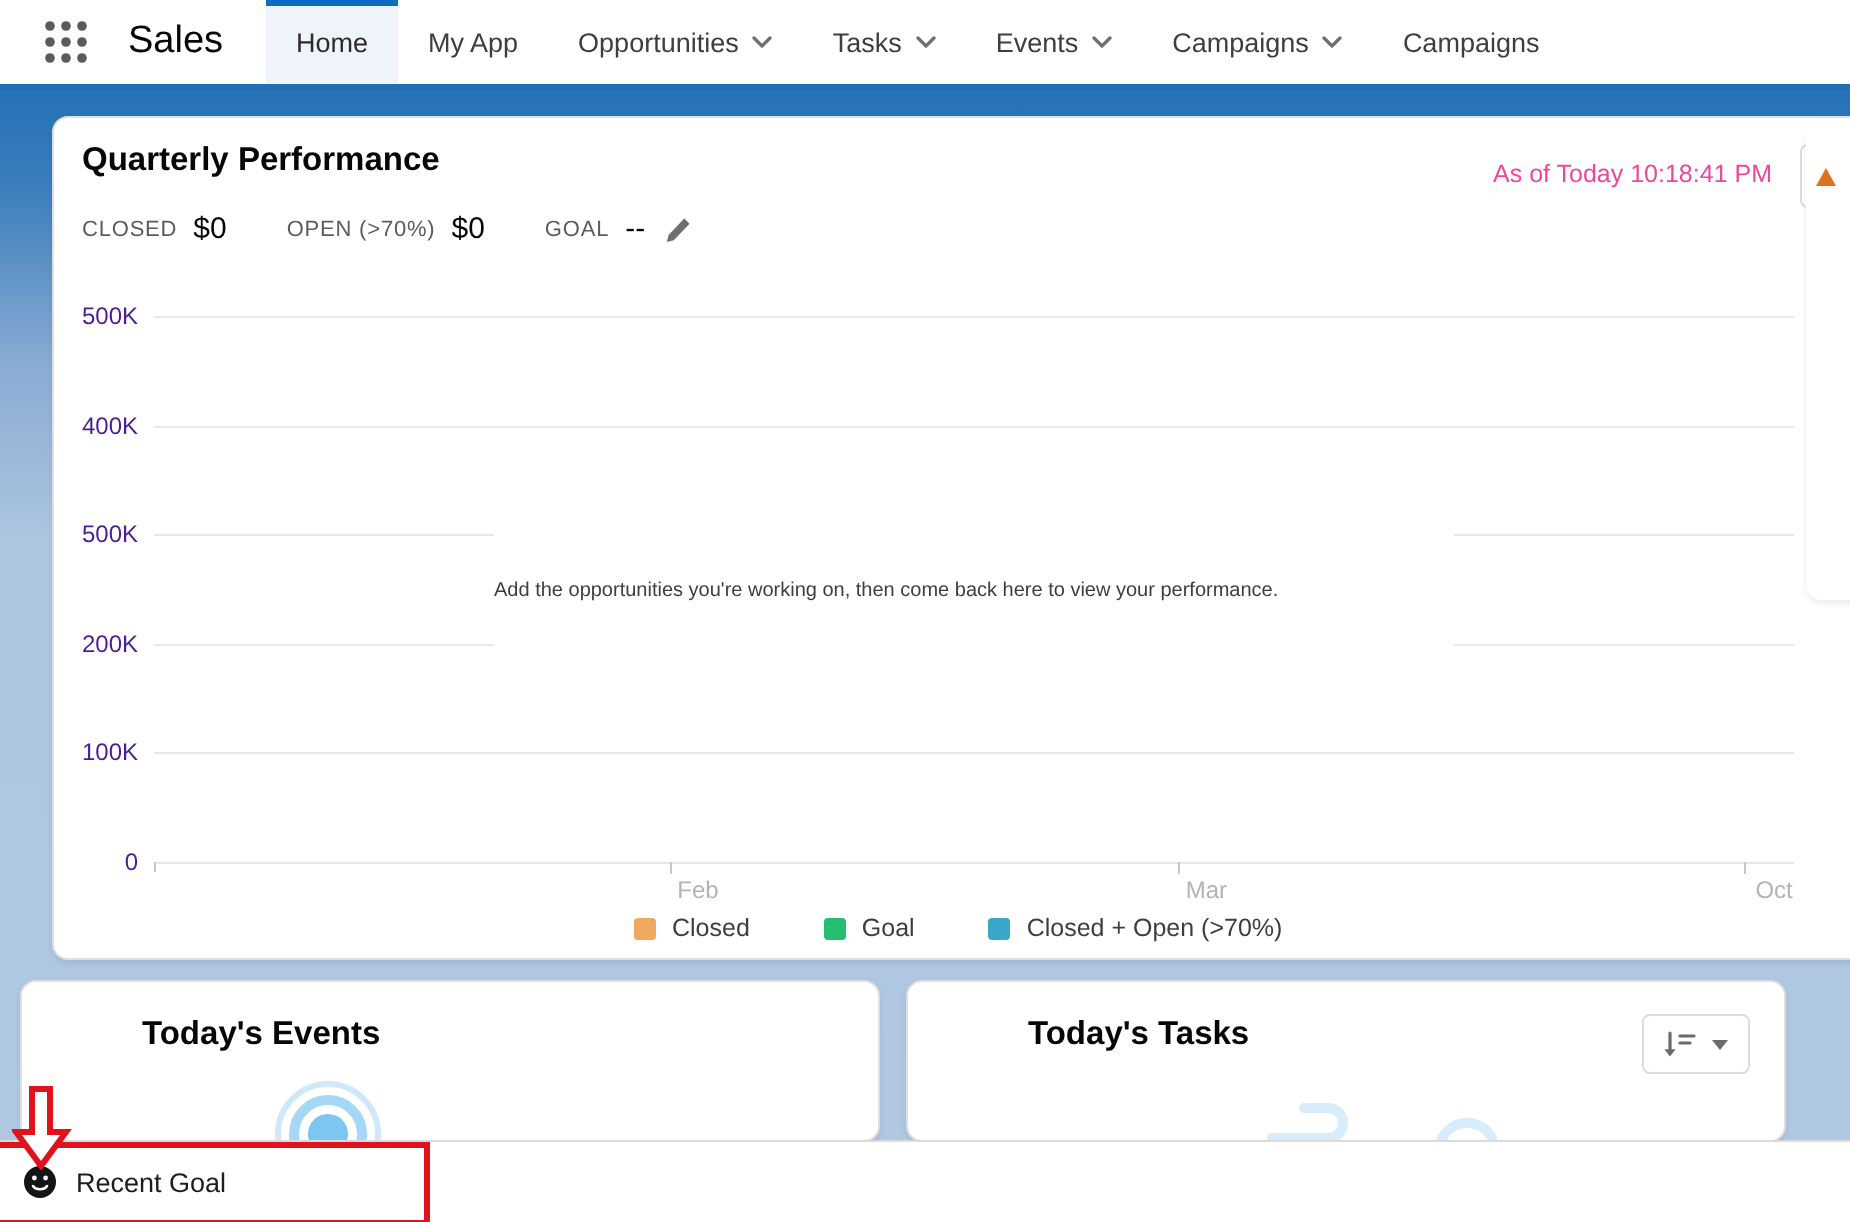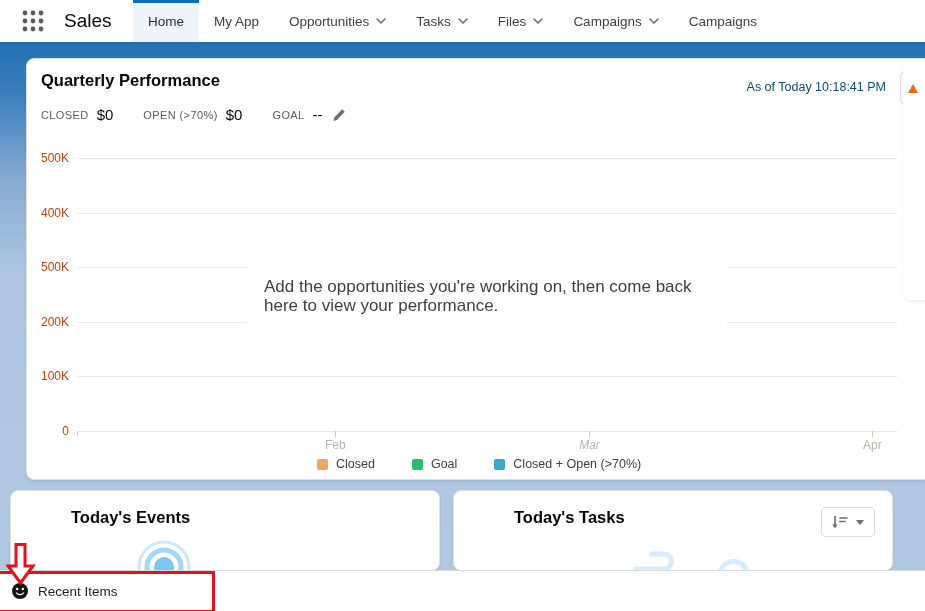--- a/index.html
+++ b/index.html
@@ -16,37 +16,37 @@
   .waffle{margin-left:20px;width:26px;height:26px;display:flex;align-items:center;justify-content:center;cursor:pointer;}
   .app-name{margin-left:18px;font-size:19px;color:#080707;}
   .tab-bar{position:absolute;left:133px;top:0;height:42px;display:flex;white-space:nowrap;}
   .tab{display:flex;align-items:center;gap:7px;padding:16px 15px;font-size:13.5px;color:#3e3e3c;cursor:pointer;height:42px;box-sizing:border-box;}
   .tab.active{background:#eef4fa;box-shadow:inset 0 3px 0 #0d6cbf;color:#2b2b2b;}
   
   .card{position:absolute;background:#fff;border:1px solid #e0dfde;border-radius:8px;
     box-shadow:0 2px 3px rgba(0,0,0,.07);box-sizing:border-box;z-index:1;}
   .perf-card{left:26px;top:58px;width:919px;height:422px;}
   .card-title{position:absolute;left:14px;top:12px;font-size:16.5px;font-weight:bold;color:#080707;}
-  .as-of{position:absolute;right:58px;top:21px;font-size:12.5px;color:#0c4a6e;}
+  .as-of{position:absolute;right:58px;top:21px;font-size:12.5px;color:#ec4899;}
   .refresh-btn{position:absolute;right:12px;top:13px;width:32px;height:32px;border:1px solid #dddbda;
     border-radius:4px;background:#fff;display:flex;align-items:center;justify-content:center;cursor:pointer;padding:0;}
   .metrics{position:absolute;left:14px;top:47px;display:flex;align-items:center;}
   .metric{display:flex;align-items:center;margin-right:30px;}
   .mlabel{font-size:11px;color:#5e5c59;letter-spacing:.4px;}
   .mvalue{font-size:15px;color:#080707;margin-left:8px;}
   .metric svg{margin-left:9px;cursor:pointer;}
   .chart-layer{position:absolute;inset:0;}
   .gridline{position:absolute;height:1px;background:#e9e8e6;z-index:1;}
   .ylab{position:absolute;left:0;width:42px;height:16px;line-height:16px;text-align:right;
-    font-size:12px;color:#c2410c;z-index:1;}
+    font-size:12px;color:#4c1d95;z-index:1;}
   .xtick{position:absolute;width:1px;background:#c9c7c5;z-index:1;}
-  .xlab{position:absolute;width:48px;text-align:center;font-size:12px;color:#b6b3b0;z-index:1;}
+  .xlab{position:absolute;width:48px;text-align:right;font-size:12px;color:#b6b3b0;z-index:1;}
   .chart-empty-msg{position:absolute;left:220px;top:200px;width:480px;height:74px;background:#fff;
     display:flex;align-items:center;z-index:2;}
-  .chart-empty-msg span{display:block;width:468px;margin-left:17px;font-size:17px;line-height:19.5px;color:#3e3e3c;}
+  .chart-empty-msg span{display:block;width:468px;font-size:10px;line-height:19.5px;color:#3e3e3c;}
   .legend{position:absolute;left:290px;top:398px;display:flex;gap:37px;z-index:2;}
   .legend-item{display:flex;align-items:center;gap:8px;font-size:12.5px;color:#3e3e3c;}
   .legend-swatch{width:11px;height:11px;border-radius:2px;display:inline-block;}
   .events-card{left:10px;top:490px;width:430px;height:81px;overflow:hidden;}
   .tasks-card{left:453px;top:490px;width:440px;height:81px;overflow:hidden;padding-left:32px;}
   .mini-title{position:absolute;left:15px;top:17px;font-size:16.5px;font-weight:bold;color:#080707;margin-left:45px;}
   .sort-btn{position:absolute;right:17px;top:16px;width:54px;height:30px;border:1px solid #dddbda;border-radius:4px;
     background:#fff;display:flex;align-items:center;justify-content:center;gap:8px;cursor:pointer;padding:0;}
   .caret{width:0;height:0;border-left:4.5px solid transparent;border-right:4.5px solid transparent;border-top:5.5px solid #6d6b69;}
   .events-illu{position:absolute;left:118px;top:44px;}
@@ -98,21 +98,21 @@
           <path d="M1 1 L5 5 L9 1" fill="none" stroke="#706e6b" stroke-width="1.6" stroke-linecap="round" stroke-linejoin="round"></path>
         </svg>
       </div>
       <div class="tab">
         <span>Tasks</span>
         <svg width="10" height="6" viewBox="0 0 10 6">
           <path d="M1 1 L5 5 L9 1" fill="none" stroke="#706e6b" stroke-width="1.6" stroke-linecap="round" stroke-linejoin="round"></path>
         </svg>
       </div>
       <div class="tab">
-        <span>Files</span>
+        <span>Events</span>
         <svg width="10" height="6" viewBox="0 0 10 6">
           <path d="M1 1 L5 5 L9 1" fill="none" stroke="#706e6b" stroke-width="1.6" stroke-linecap="round" stroke-linejoin="round"></path>
         </svg>
       </div>
       <div class="tab">
         <span>Campaigns</span>
         <svg width="10" height="6" viewBox="0 0 10 6">
           <path d="M1 1 L5 5 L9 1" fill="none" stroke="#706e6b" stroke-width="1.6" stroke-linecap="round" stroke-linejoin="round"></path>
         </svg>
       </div>
@@ -174,23 +174,23 @@
           <span>Goal</span>
         </div>
         <div class="legend-item">
           <span class="legend-swatch" style="background: rgb(56, 167, 200);"></span>
           <span>Closed + Open (&gt;70%)</span>
         </div>
       </div>
   <div class="xtick" style="left: 307.8px; top: 372px; height: 6px;"></div>
       <div class="xlab" style="left: 284.3px; top: 379px;">Feb</div>
       <div class="xtick" style="left: 562px; top: 372px; height: 6px;"></div>
-      <div class="xlab" style="left: 538.5px; top: 379px; font-style: italic;">Mar</div>
+      <div class="xlab" style="left: 538.5px; top: 379px;">Mar</div>
       <div class="xtick" style="left: 844.9px; top: 372px; height: 6px;"></div>
-      <div class="xlab" style="left: 821.4px; top: 379px;">Apr</div>
+      <div class="xlab" style="left: 821.4px; top: 379px;">Oct</div>
       <div class="xtick" style="left: 50px; top: 372px; height: 5px;"></div>
     </div>
 </div>
 
 <div class="card events-card">
   <span class="mini-title">Today's Events</span>
   <svg class="events-illu" width="70" height="40" viewBox="0 0 70 40">
     <circle cx="35" cy="32" r="25" fill="none" stroke="#cfe9fb" stroke-width="3"></circle>
     <circle cx="35" cy="32" r="17" fill="none" stroke="#a5d7f6" stroke-width="5"></circle>
     <circle cx="35" cy="32" r="10" fill="#7cc6f0"></circle>
@@ -225,20 +225,20 @@
 </div>
 
 <div class="utility-bar">
   <div class="utility-item">
     <svg width="18" height="18" viewBox="0 0 18 18">
       <circle cx="9" cy="9" r="8" fill="#141414"></circle>
       <circle cx="6.2" cy="7" r="1.2" fill="#fff"></circle>
       <circle cx="11.8" cy="7" r="1.2" fill="#fff"></circle>
       <path d="M5.5 11 a4 3.2 0 0 0 7 0" fill="none" stroke="#fff" stroke-width="1.3" stroke-linecap="round"></path>
     </svg>
-    <span class="ulabel">Recent Items</span>
+    <span class="ulabel">Recent Goal</span>
   </div>
 </div>
 
 <div class="anno-box"></div>
 <svg class="anno-arrow" width="30" height="42" viewBox="0 0 30 42">
   <polygon points="10,1.5 19,1.5 19,23 27,23 14.5,40 2,23 10,23" fill="#ffffff" stroke="#e1121b" stroke-width="3"></polygon>
 </svg>
 
 </body></html>

